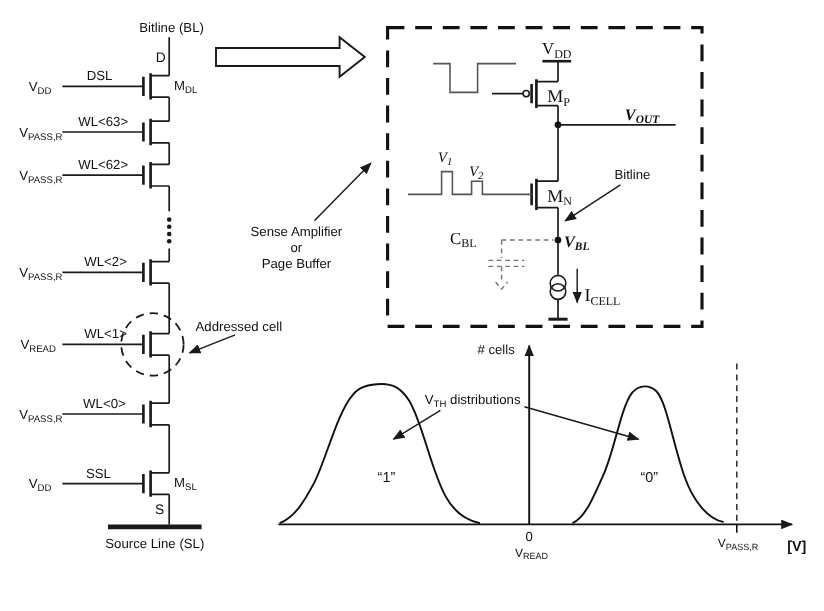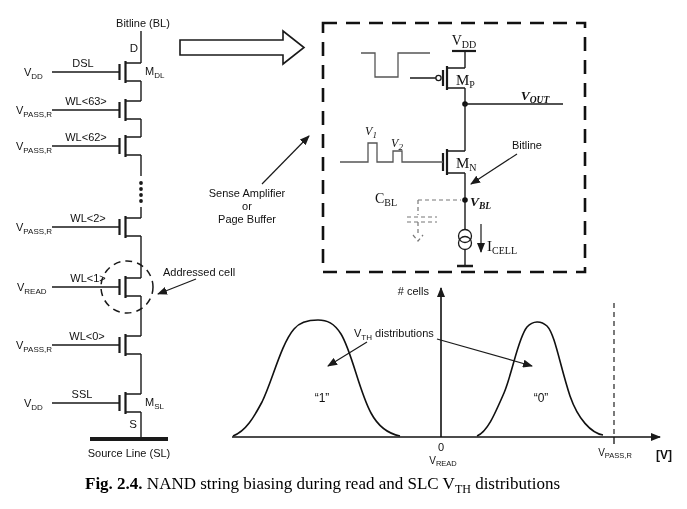--- a/index.html
+++ b/index.html
@@ -184,16 +184,15 @@
     <line x1="614" y1="437" x2="614" y2="444" stroke="#111111" stroke-width="1.3"></line>
 
     <text class="sans" font-size="11" text-anchor="middle" x="441" y="451">0</text>
     <text class="sans" font-size="10" text-anchor="middle" x="443" y="464"><tspan>V</tspan><tspan font-size="7.5" dy="2">READ</tspan></text>
     <text class="sans" font-size="10" text-anchor="middle" x="615" y="456"><tspan>V</tspan><tspan font-size="7.5" dy="2">PASS,R</tspan></text>
     <text class="sans" font-size="12" font-weight="bold" text-anchor="middle" x="664" y="459">[V]</text>
   </g>
 </svg>
 
 
-<div id="caption"><span class="fig">Fig. 2.4.</span><span> NAND string biasing during read and SLC V</span><sub>TH</sub><span> distributions</span></div>
 
 
 </div>
 
 </body></html>

